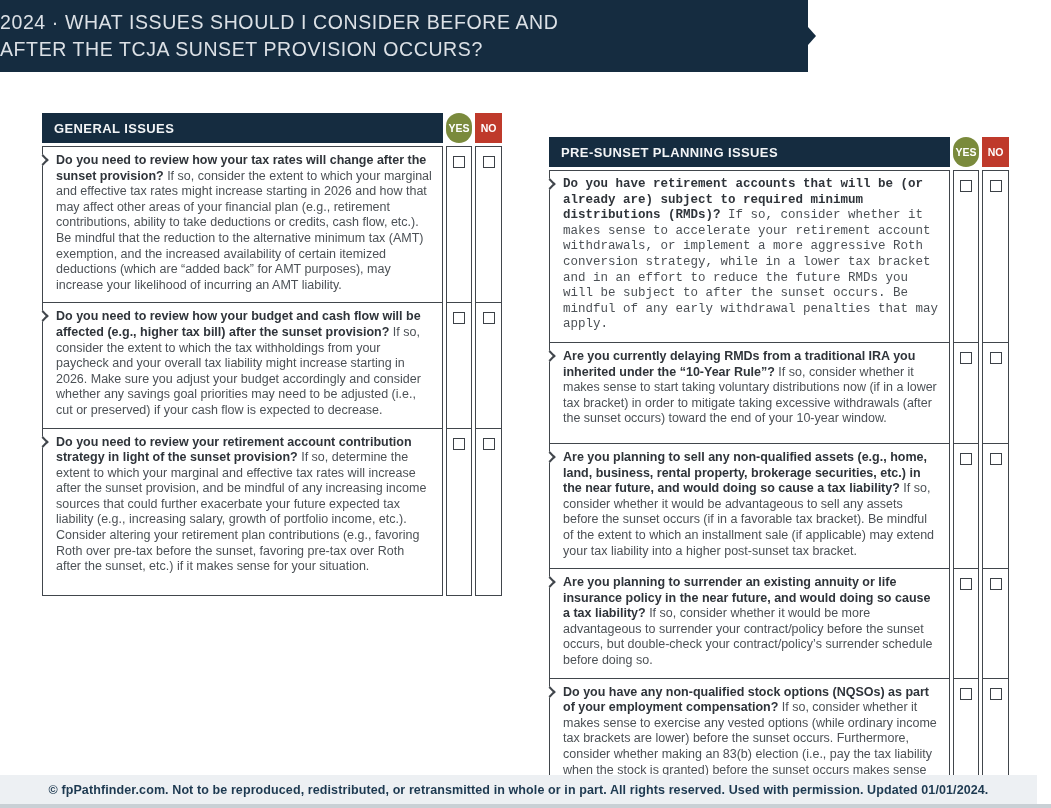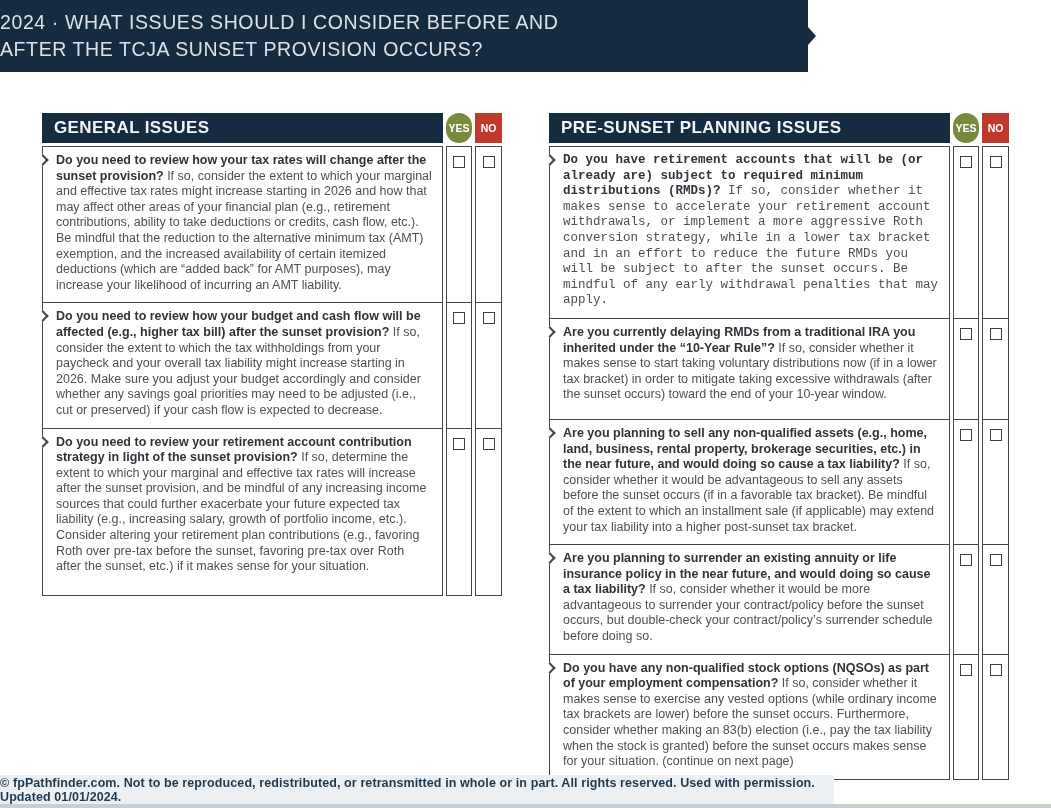--- a/index.html
+++ b/index.html
@@ -28,29 +28,29 @@
   .logo-sq { width:13px; height:13px; flex:0 0 13px; }
   .logo-conn { width:5px; height:2px; background:#a9aeb3; flex:0 0 5px; }
   .logo-text {
     margin-top:5px; text-align:center; font-size:22px; letter-spacing:1.5px;
     color:#22374a; font-weight:400;
   }
 
   
   .issues-table { position:absolute; top:113px; width:460px; }
   #table-left { left:42px; }
-  #table-right { left:549px; }
+  #table-right { left:549px;margin-top:24px; }
 
   .t-header {
     display:grid; grid-template-columns:1fr 3px 26px 3px 27px;
     height:30px; margin-bottom:3px;
   }
   .h-title {
     grid-column:1; background:#152c40; color:#f2f4f6; font-weight:700;
-    font-size:17px; letter-spacing:0.4px; display:flex; align-items:center;
+    font-size:13px; letter-spacing:0.4px; display:flex; align-items:center;
     padding-left:12px;
   }
   .h-yes, .h-no {
     color:#fff; font-weight:700; font-size:10.5px;
     display:flex; align-items:center; justify-content:center;
   }
   .h-yes { grid-column:3; background:#7a8a3c;border-radius:13px; }
   .h-no  { grid-column:5; background:#bf3a2b; }
 
   .t-row { display:grid; grid-template-columns:1fr 3px 26px 3px 27px; }
@@ -85,21 +85,21 @@
   #table-left  .t-row:nth-child(2) .q-cell { min-height:116px; }
   #table-left  .t-row:nth-child(3) .q-cell { min-height:167px; }
   #table-right .t-row:nth-child(1) .q-cell { min-height:138px;font-family:Liberation Mono, monospace; }
   #table-right .t-row:nth-child(2) .q-cell { min-height:101px; }
   #table-right .t-row:nth-child(3) .q-cell { min-height:119px; }
   #table-right .t-row:nth-child(4) .q-cell { min-height:101px; }
   #table-right .t-row:nth-child(5) .q-cell { min-height:125px; }
 
   
   .footer {
-    position:absolute; left:0; bottom:4px; width:834px; height:29px;
+    position:absolute; left:0; bottom:4px; width:1037px; height:29px;
     background:#edf0f3; display:flex; align-items:center; justify-content:center;
   }
   .footer-strip { position:absolute; left:0; bottom:0; width:1051px; height:4px; background:#c9d0d5; }
   .footer-text { font-size:12.5px; font-weight:700; color:#1d3950; letter-spacing:0.1px; }
 </style>
 </head>
 <body>
 
 <div class="header">
   <div class="header-band">

